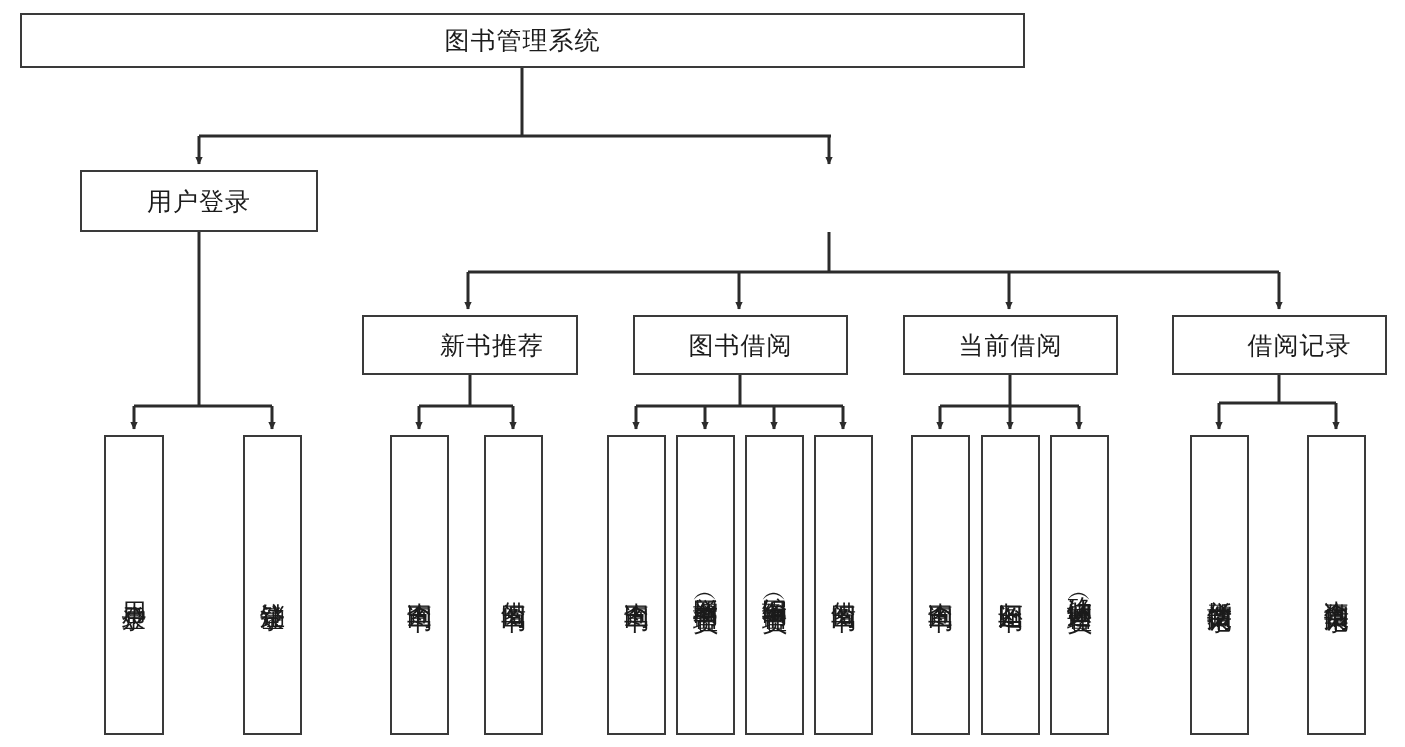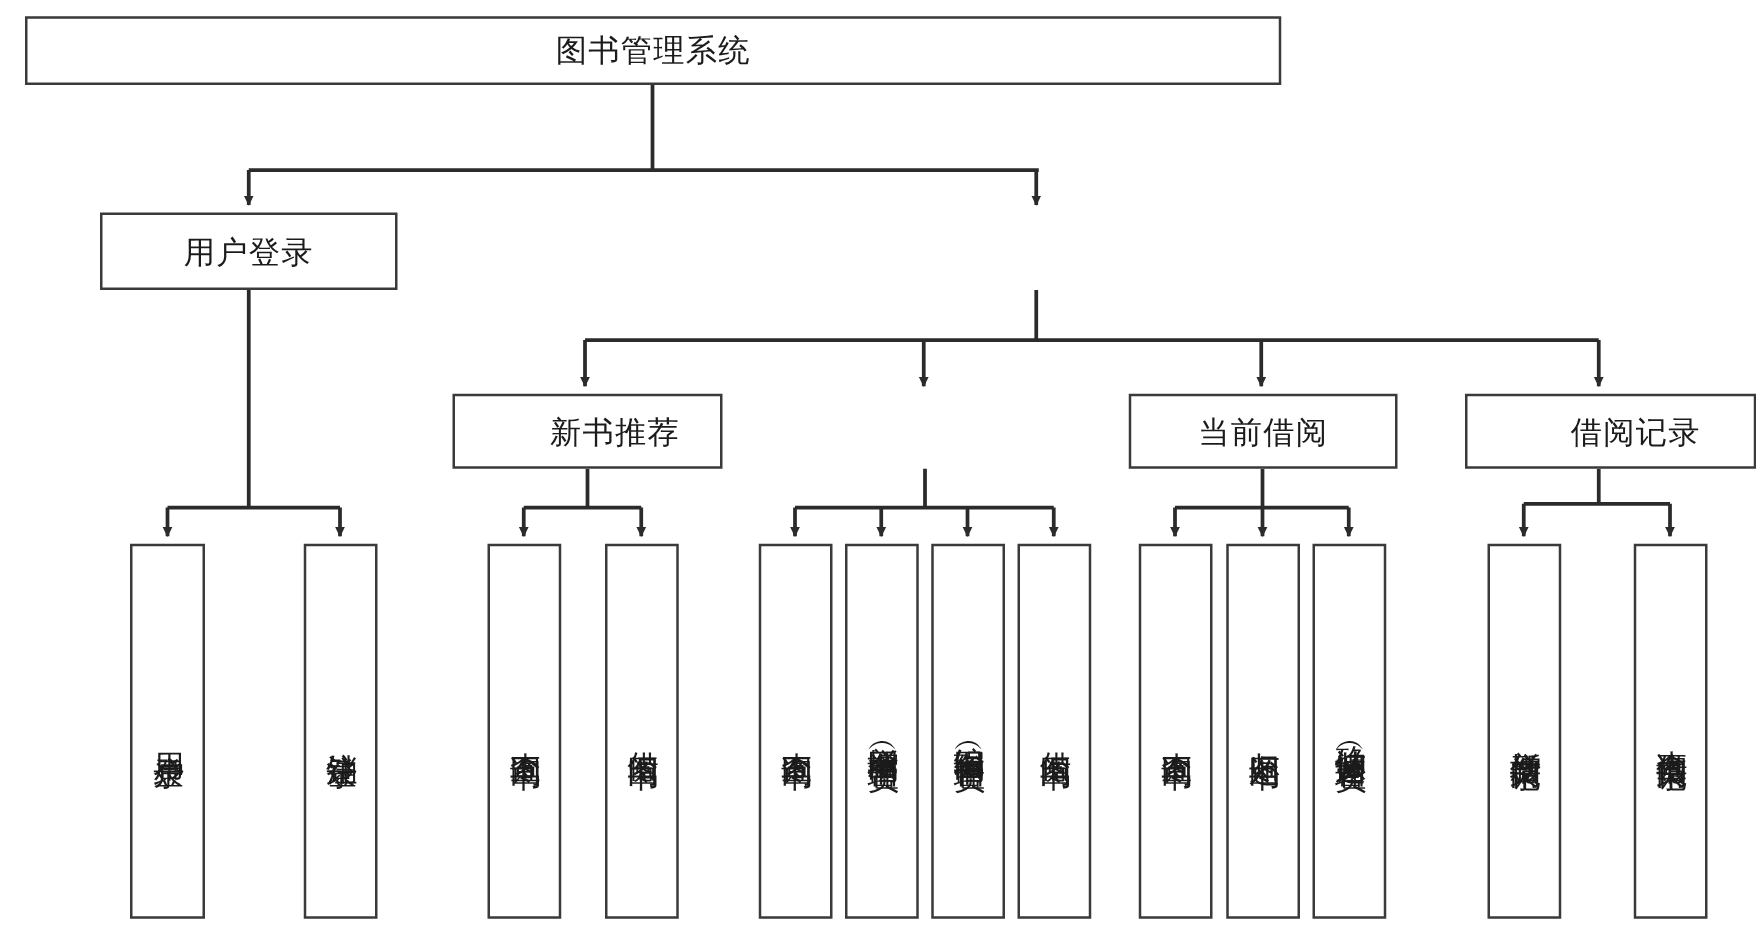--- a/index.html
+++ b/index.html
@@ -124,24 +124,27 @@
     <span class="label">图书管理系统</span>
   </div>
 
   <div class="node horiz" style="left:80px; top:170px; width:238px; height:62px;">
     <span class="label">用户登录</span>
   </div>
 
   <div class="node horiz" style="left:362px; top:315px; width:216px; height:60px;padding-left:44px;">
     <span class="label">新书推荐</span>
   </div>
+  <div class="node horiz" style="left:633px; top:315px; width:215px; height:60px;">
+    <span class="label">图书借阅</span>
+  </div>
   <div class="node horiz" style="left:903px; top:315px; width:215px; height:60px;">
     <span class="label">当前借阅</span>
   </div>
-  <div class="node horiz" style="left:1172px; top:315px; width:233px; height:60px;padding-left:40px;">
+  <div class="node horiz" style="left:1172px; top:315px; width:215px; height:60px;padding-left:40px;">
     <span class="label">借阅记录</span>
   </div>
 
   <div class="node vert" style="left:104px; top:435px; width:60px; height:300px;">
     <span class="label">用户登录</span>
   </div>
   <div class="node vert" style="left:243px; top:435px; width:59px; height:300px;">
     <span class="label">注销登录</span>
   </div>
 

